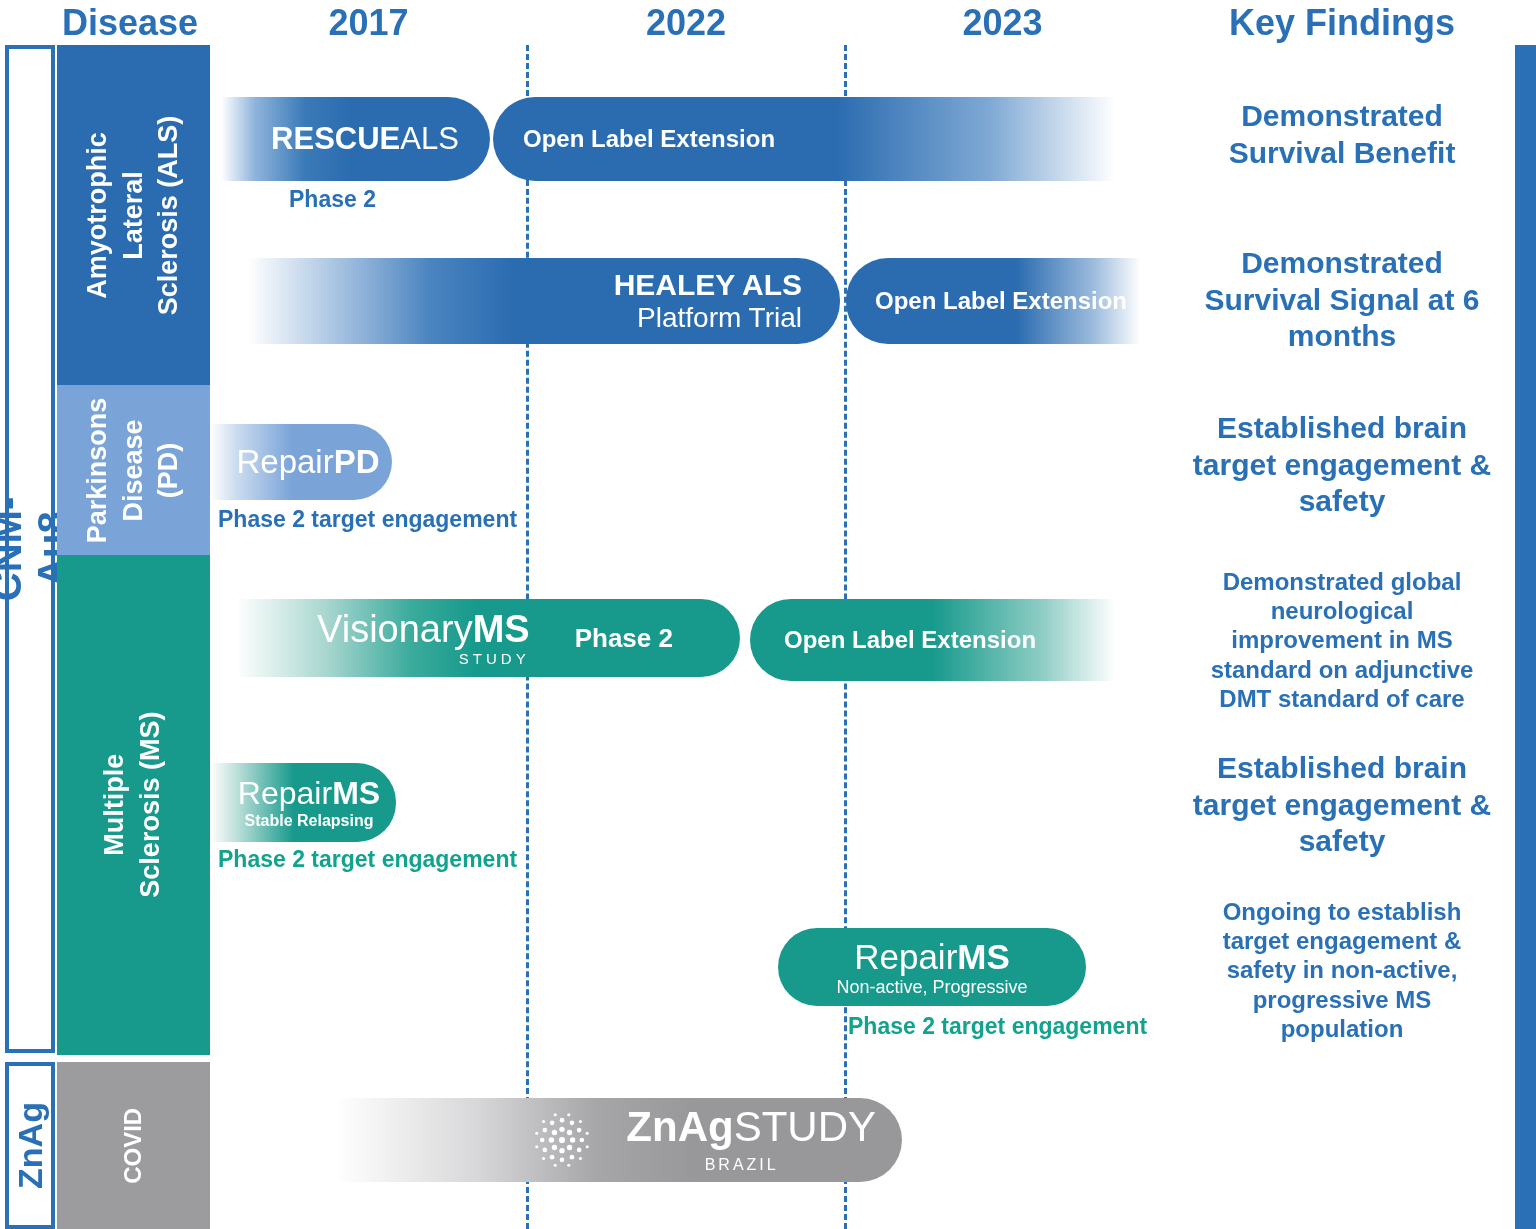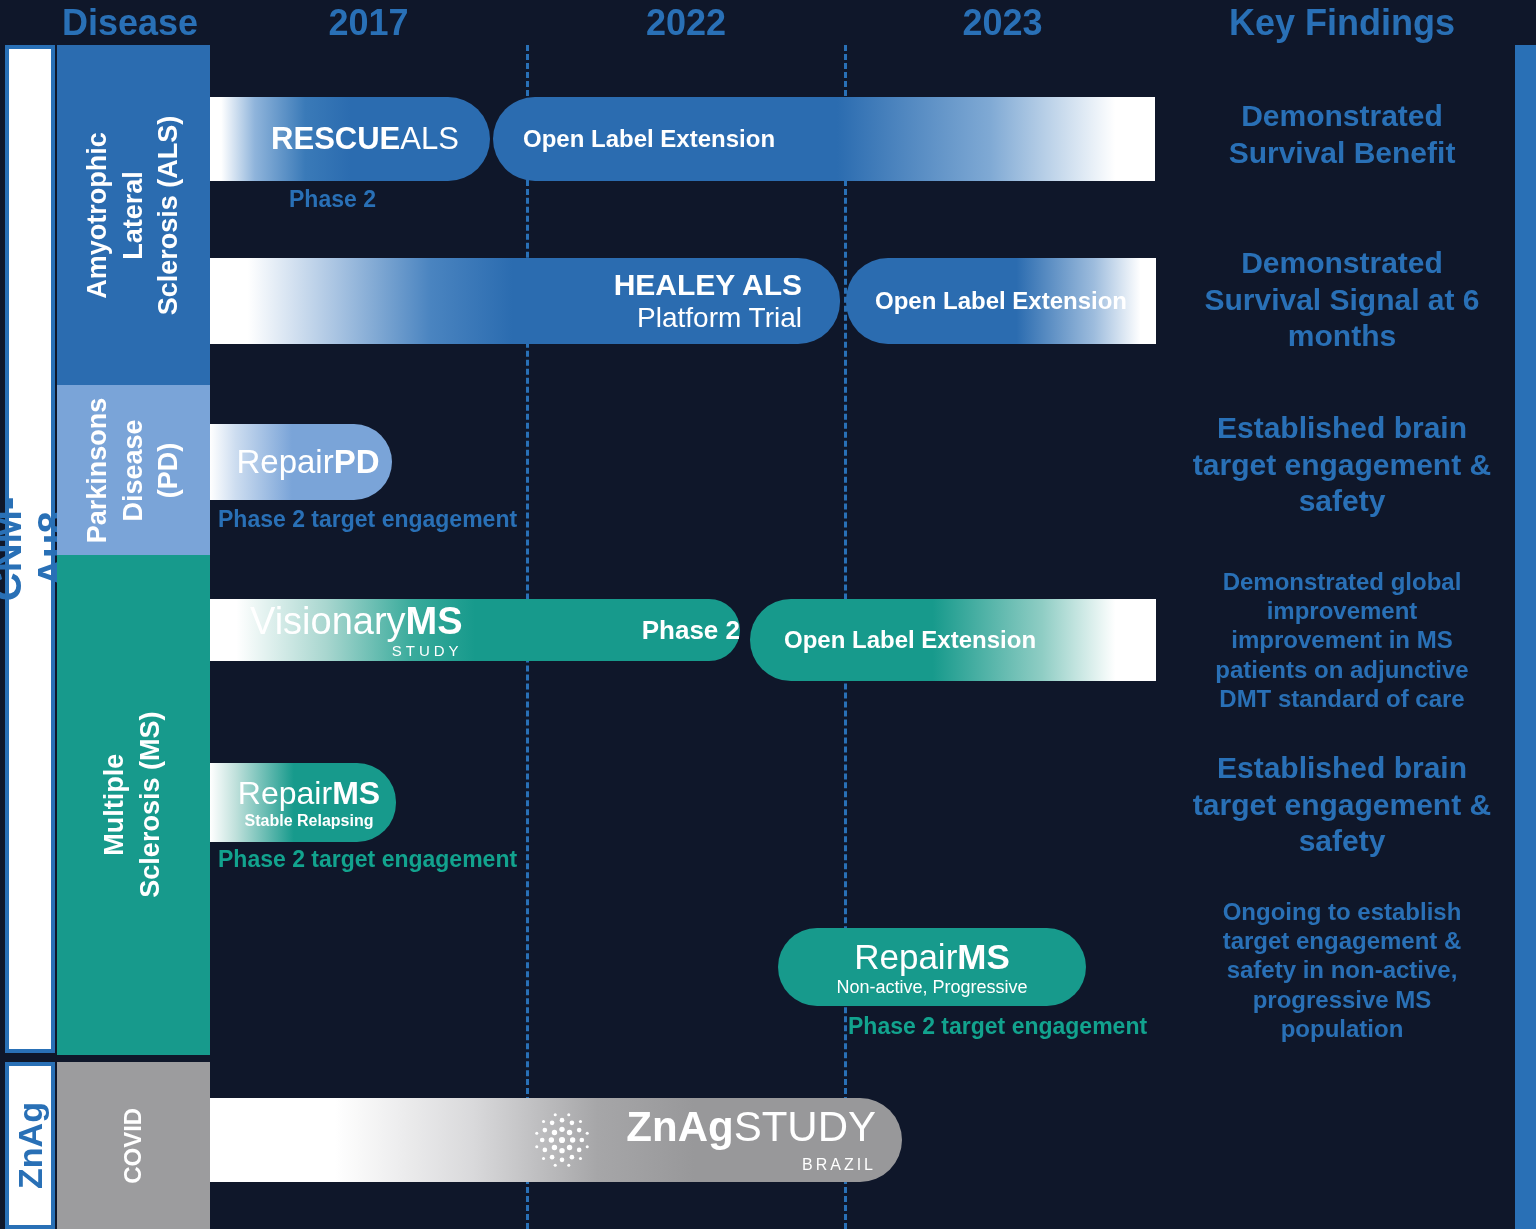--- a/index.html
+++ b/index.html
@@ -5,21 +5,21 @@
   :root{
     --blue:#2970b6;
     --bar-blue:#2b6cb0;
     --light-blue:#7aa4d8;
     --teal:#179a8c;
     --teal-text:#12a38e;
     --gray:#9c9c9e;
   }
   *{box-sizing:border-box;margin:0;padding:0;}
   body{background:#000;font-family:"Liberation Sans",sans-serif;}
-  .stage{position:relative;width:1536px;height:1229px;background:#0f172a;overflow:hidden;}
+  .stage{position:relative;width:1536px;height:1229px;background:#ffffff;overflow:hidden;}
 
   .abs{position:absolute;}
   .hdr{display:flex;align-items:center;justify-content:center;font-weight:bold;
        font-size:36px;color:var(--blue);}
 
   
   .divider{position:absolute;top:45px;height:1184px;width:0;border-left:3px dashed var(--blue);z-index:1;}
 
   
   .railbox{position:absolute;background:#fff;border:4px solid var(--blue);z-index:2;}
@@ -69,21 +69,21 @@
   .rescue-name{font-size:31px;white-space:nowrap;}
   .healey{text-align:right;margin-left:auto;margin-right:38px;}
   .healey .h1{font-weight:bold;font-size:30px;white-space:nowrap;}
   .healey .h2{font-weight:normal;font-size:28px;white-space:nowrap;}
   .repair-name{font-size:33px;white-space:nowrap;}
   .trial-sub{font-weight:bold;font-size:16px;white-space:nowrap;text-align:center;}
   .vms-name{font-size:38px;white-space:nowrap;line-height:1.0;}
   .vms-study{font-weight:normal;font-size:15px;letter-spacing:4px;text-align:right;margin-top:2px;}
   .vms-phase{font-weight:bold;font-size:26px;margin-left:45px;white-space:nowrap;}
   .znag-name{font-size:42px;white-space:nowrap;line-height:1.0;margin-left:19px;}
-  .znag-sub{font-weight:normal;font-size:16px;letter-spacing:3px;text-align:right;margin-top:8px;}
+  .znag-sub{font-weight:normal;font-size:16px;letter-spacing:3px;text-align:center;margin-top:8px;}
 
   .right-strip{position:absolute;left:1515px;top:45px;width:21px;height:1184px;background:var(--blue);z-index:2;}
 </style>
 </head>
 <body>
 
 <div class="stage">
 
   <div class="abs hdr" style="left:40px;top:0;width:180px;height:46px;">Disease</div>
   <div class="abs hdr" style="left:210px;top:0;width:317px;height:46px;">2017</div>
@@ -170,34 +170,34 @@
   <div class="bar g-lblue-in" style="left:210px;top:424px;width:182px;height:76px;border-radius:0 38px 38px 0;justify-content:center;padding-left:14px;">
     <div class="repair-name">
       <span class="t-light">Repair</span><span class="t-bold">PD</span>
     </div>
   </div>
   <div class="phase-note note-blue" style="left:218px;top:506px;">Phase 2 target engagement</div>
   <div class="kf kf-lg" style="left:1164px;top:405px;width:356px;height:120px;">
     <div style="width:320px;">Established brain target engagement &amp; safety</div>
   </div>
 
-  <div class="bar g-teal-in cap-r" style="left:210px;top:599px;width:530px;height:62px;justify-content:space-between;padding-left:40px;">
+  <div class="bar g-teal-in cap-r" style="left:210px;top:599px;width:530px;height:78px;justify-content:center;padding-left:40px;">
     <div>
       <div class="vms-name">
         <span class="t-light">Visionary</span><span class="t-bold">MS</span>
       </div>
       <div class="vms-study">STUDY</div>
     </div>
     <span class="vms-phase">Phase 2</span>
   </div>
   <div class="bar g-teal-out cap-l" style="left:750px;top:599px;width:406px;height:82px;padding-left:34px;">
     <span class="ole">Open Label Extension</span>
   </div>
   <div class="kf kf-sm" style="left:1164px;top:555px;width:356px;height:170px;">
-    <div style="width:300px;">Demonstrated global improvement improvement in MS patients on adjunctive DMT standard of care</div>
+    <div style="width:300px;">Demonstrated global neurological improvement in MS standard on adjunctive DMT standard of care</div>
   </div>
 
   <div class="bar g-teal-in2" style="left:210px;top:763px;width:186px;height:79px;border-radius:0 39px 39px 0;justify-content:center;padding-left:12px;flex-direction:column;">
     <div class="repair-name" style="font-size:32px;">
       <span class="t-light">Repair</span><span class="t-bold">MS</span>
     </div>
     <div class="trial-sub">Stable Relapsing</div>
   </div>
   <div class="phase-note note-teal" style="left:218px;top:846px;">Phase 2 target engagement</div>
   <div class="kf kf-lg" style="left:1164px;top:745px;width:356px;height:120px;">

